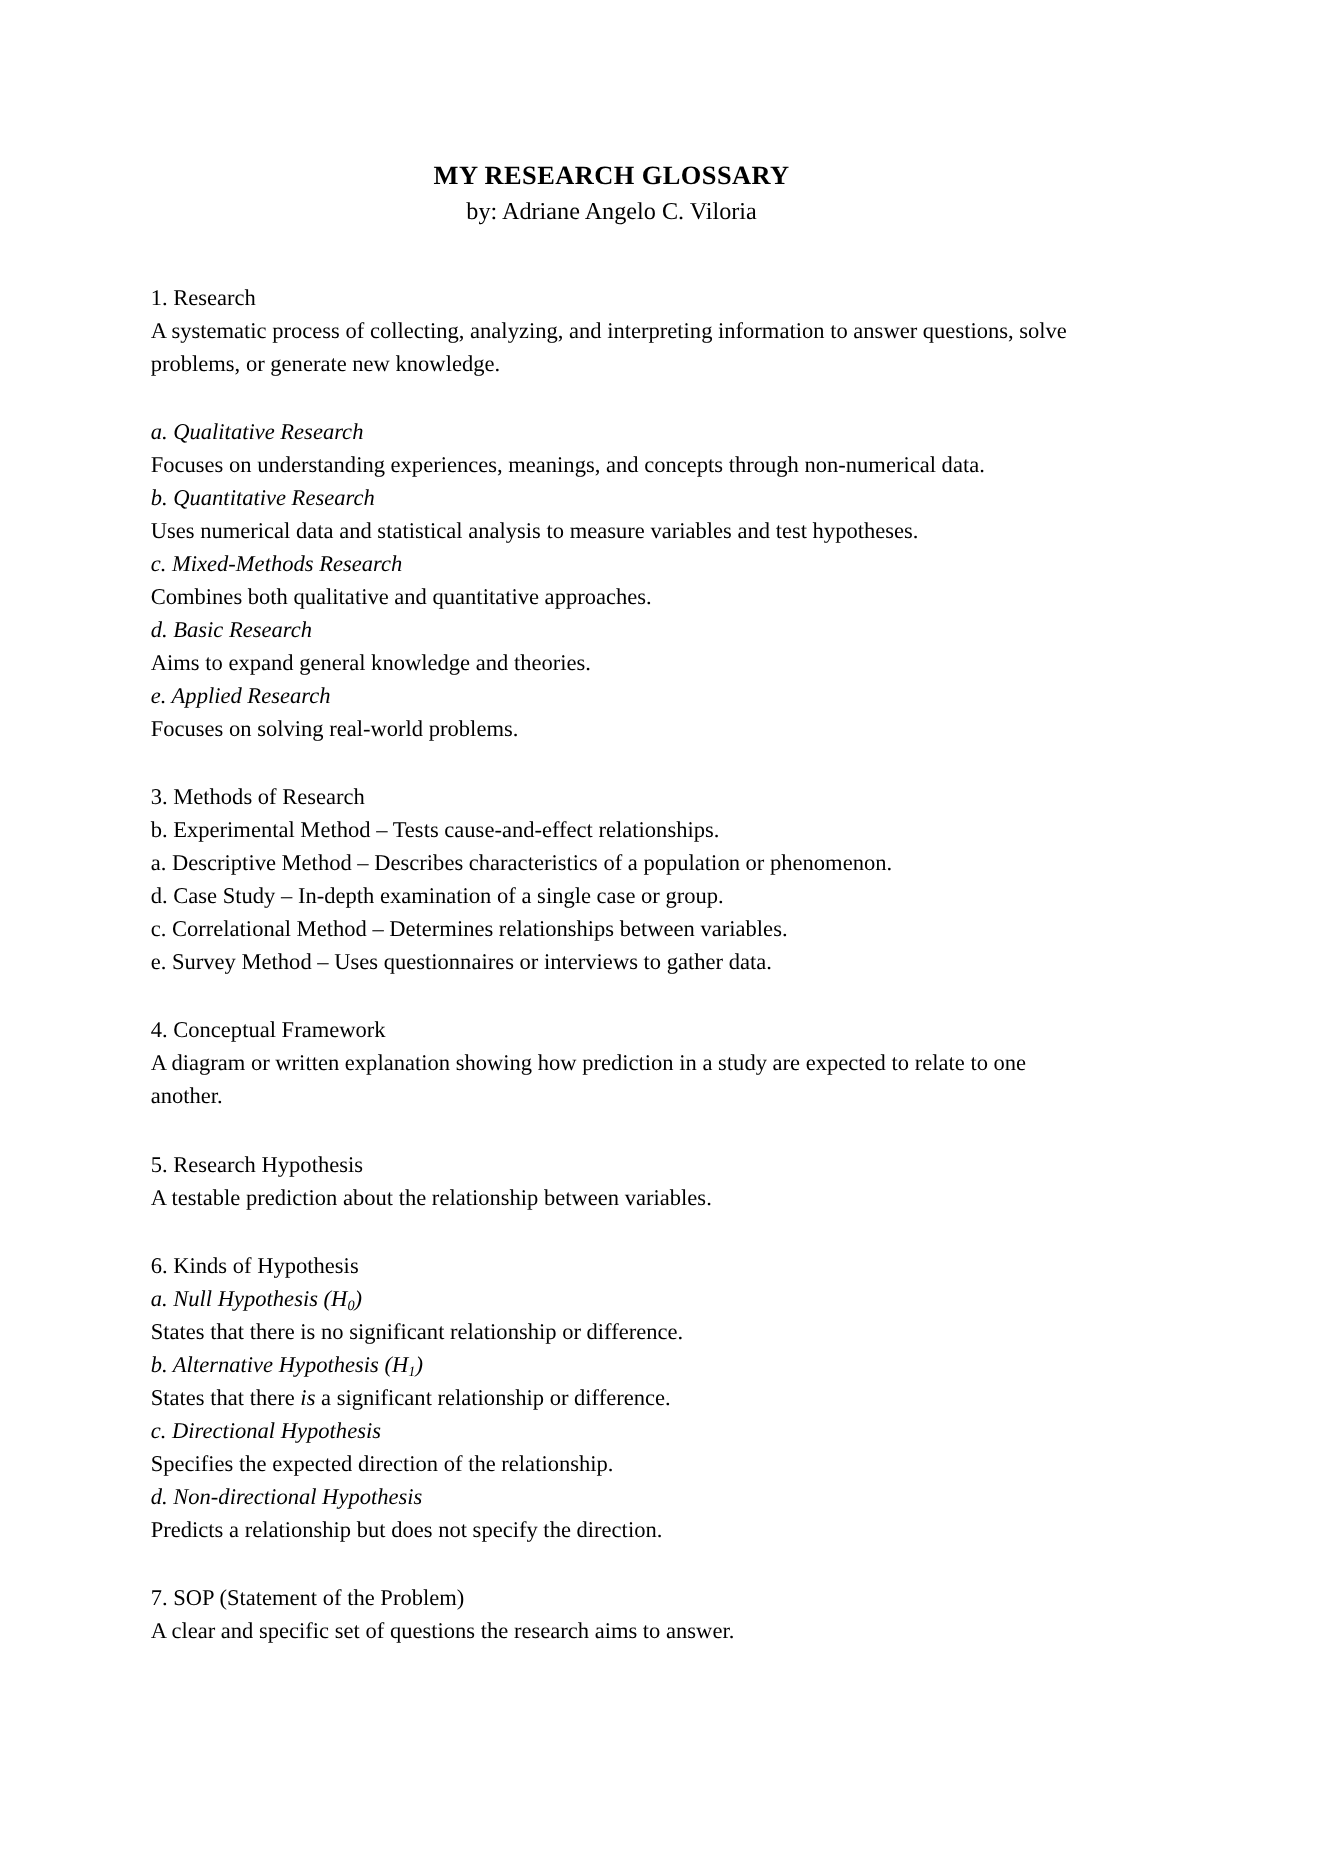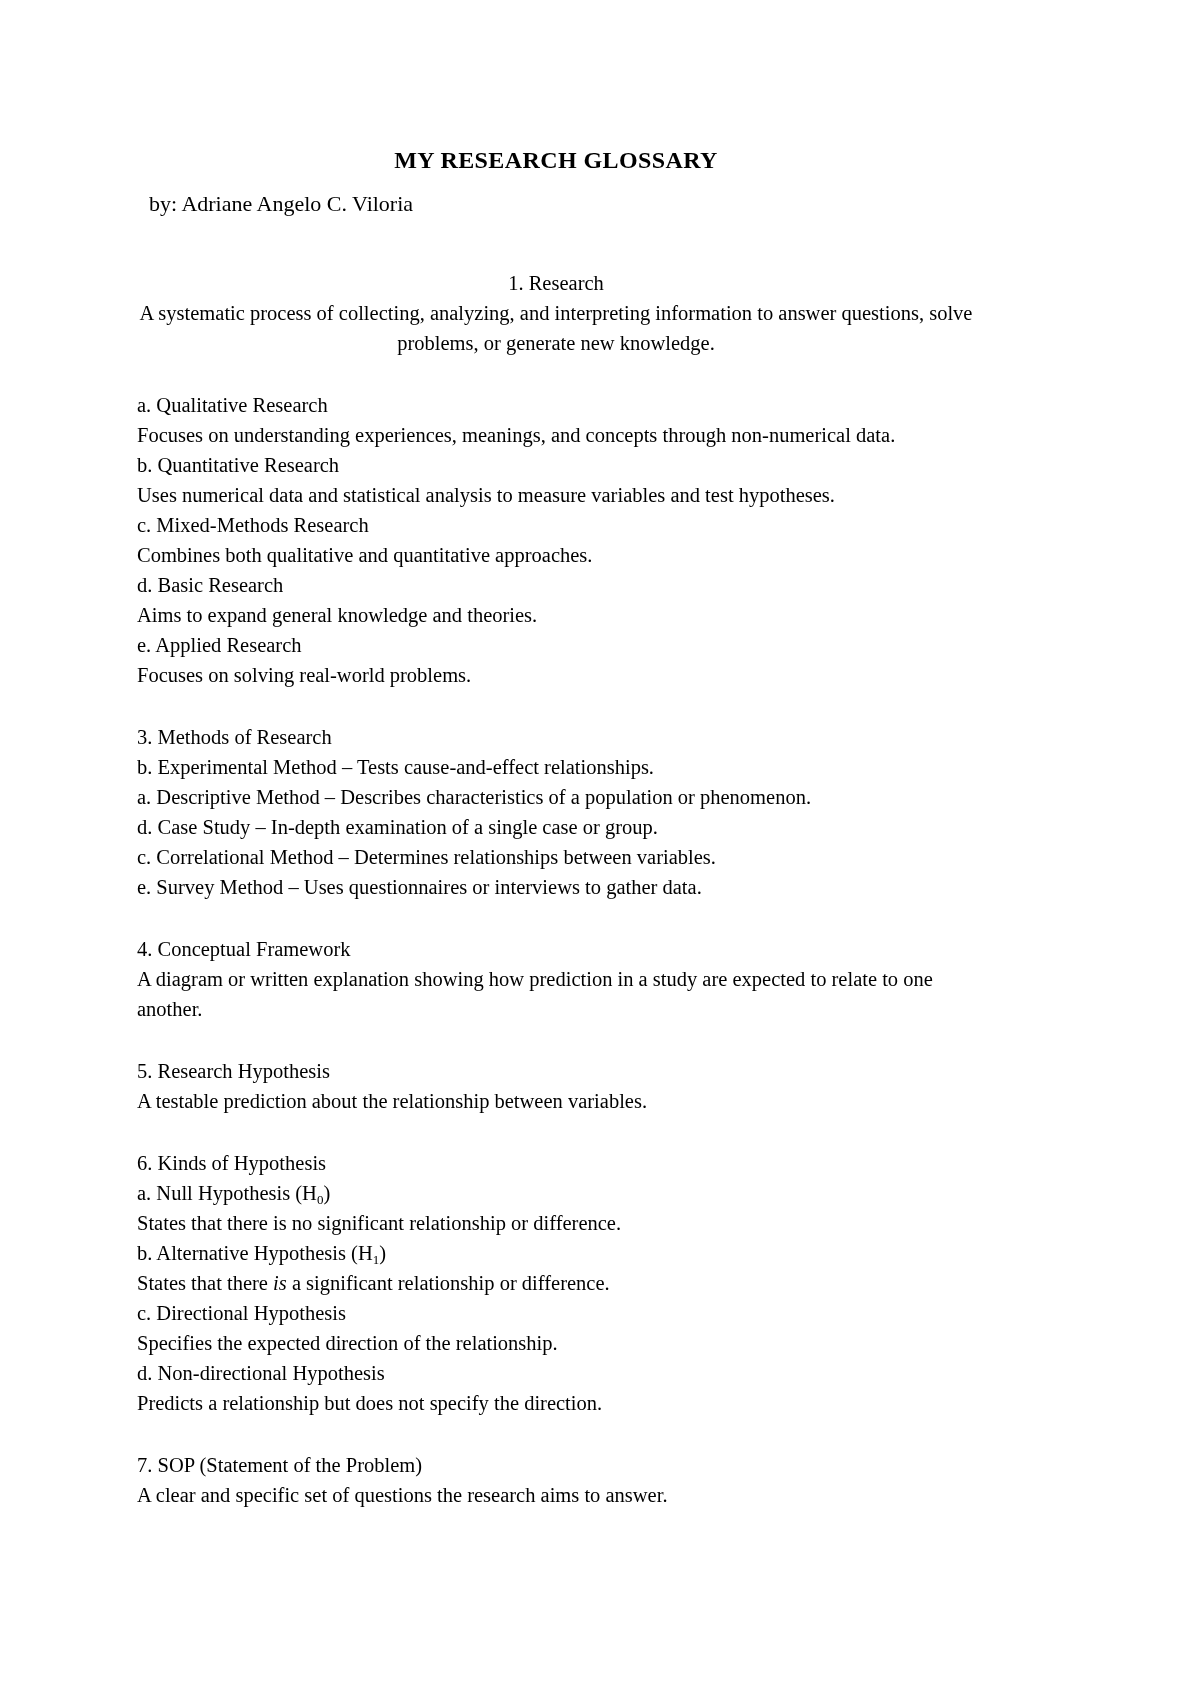--- a/index.html
+++ b/index.html
@@ -26,45 +26,45 @@
   }
   .doc-title {
     margin: 0;
     font-size: 24px;
     line-height: 34px;
     font-weight: bold;
     text-align: center;
     letter-spacing: 0.4px;
   }
   .doc-byline {
-    margin: 12px;
+    margin: 0;
     font-size: 22px;
     line-height: 30px;
     font-weight: normal;
-    text-align: left;
+    text-align: center;
   }
   .doc-section {
     margin: 32px 0 0 0;
   }
   .doc-section:first-of-type {
     margin-top: 0;
-    text-align: center;
   }
   .doc-section h2,
   .doc-section p {
     margin: 0;
     font-size: 20.5px;
     line-height: 30px;
     font-weight: normal;
   }
   .section-heading {
     font-weight: bold;
   }
   .term {
     font-weight: bold;
+    font-style: italic;
   }
   .bold-line {
     font-weight: bold;
   }
   .definition {
     font-weight: normal;
   }
   .italic {
     font-style: italic;
   }

